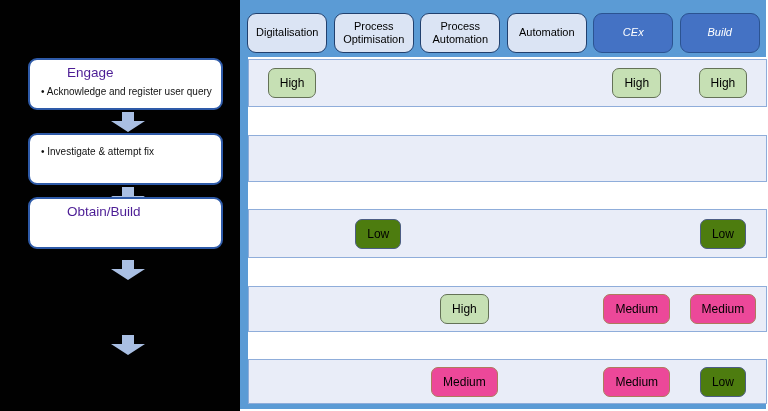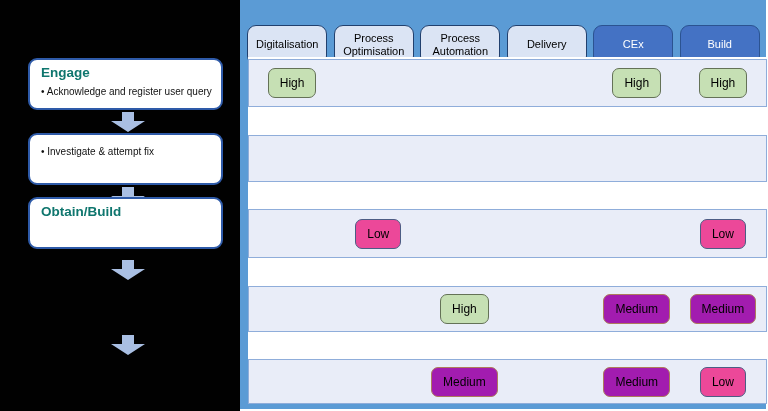--- a/index.html
+++ b/index.html
@@ -5,51 +5,51 @@
   html,body { margin:0; padding:0; background:#ffffff; }
   #app { position:relative; width:768px; height:411px; overflow:hidden; background:#ffffff;
          font-family:"Liberation Sans", sans-serif; color:#000; }
 
   
   .left-panel { position:absolute; left:0; top:0; width:240px; height:411px; background:#010101; }
   .stage-card { position:absolute; left:28px; width:195px; height:52px; box-sizing:border-box;
                 background:#ffffff; border:2px solid #2e5aa8; border-radius:9px;
                 padding:5px 8px 0 11px; }
   .s0{top:58px} .s1{top:133px} .s2{top:197px} .s3{top:281px} .s4{top:356px}
-  .stage-title  { font-size:13.5px; font-weight:bold; color:#0f766e; white-space:nowrap; }
+  .stage-title  { font-size:13.5px; font-weight:normal; color:#4c1d95; white-space:nowrap;margin-left:26px; }
   .stage-detail { margin-top:6px; font-size:10px; color:#111; white-space:nowrap; }
   .stage-detail::before { content:"• "; }
   .down-arrow { position:absolute; left:111px; width:34px; height:20px; }
   .a0{top:112px} .a1{top:187px} .a2{top:260px} .a3{top:335px}
   .down-arrow svg { display:block; }
 
   
   .right-panel { position:absolute; left:240px; top:0; width:526px; height:409px; background:#5b9bd5; }
-  .header-row { position:absolute; left:4px; top:16px; width:519px; height:57px;
+  .header-row { position:absolute; left:4px; top:4px; width:519px; height:57px;
                 display:grid; grid-template-columns:repeat(6,1fr);
                 align-items:center; justify-items:center; }
   .colbtn { box-sizing:border-box; width:80px; min-height:40px; border-radius:9px;
             display:flex; align-items:center; justify-content:center; text-align:center;
             font-size:11px; line-height:1.15; padding:2px 4px; }
   .colbtn[data-variant="light"] { background:#dbe4f4; border:1.5px solid #21406e; color:#000; }
-  .colbtn[data-variant="dark"]  { background:#4472c4; border:1.5px solid #2b5391; color:#fff; }
+  .colbtn[data-variant="dark"]  { background:#4472c4; border:1.5px solid #2b5391; color:#fff;font-style:italic; }
 
   .body-area { position:absolute; left:8px; top:57px; width:519px; height:347px; background:#ffffff; }
   .mrow { position:absolute; left:0; width:519px; box-sizing:border-box;
           background:#e9edf8; border:1px solid #8fadda;
           display:grid; grid-template-columns:repeat(6,1fr);
           align-items:center; justify-items:center; }
   .r0{top:2px;height:48px} .r1{top:78px;height:47px} .r2{top:152px;height:49px}
   .r3{top:229px;height:46px} .r4{top:302px;height:45px}
 
   .badge { box-sizing:border-box; display:inline-block; padding:7px 11px; border-radius:7px;
            font-size:12px; color:#000; border:1.5px solid transparent; white-space:nowrap; }
   .badge[data-level="high"]   { background:#c6e0b4; border-color:#647257; }
-  .badge[data-level="medium"] { background:#a21caf; border-color:#ad7b5c; }
-  .badge[data-level="low"]    { background:#ec4899; border-color:#4c5d84; }
+  .badge[data-level="medium"] { background:#ec4899; border-color:#ad7b5c; }
+  .badge[data-level="low"]    { background:#4d7c0f; border-color:#4c5d84; }
 </style>
 </head>
 <body>
 
 <div id="app">
 
   <div class="left-panel">
 
     <div class="stage-card s0">
       <div class="stage-title">Engage</div>
@@ -86,21 +86,21 @@
     </div>
 
   </div>
 
   <div class="right-panel">
 
     <div class="header-row">
       <div class="colbtn" data-variant="light">Digitalisation</div>
       <div class="colbtn" data-variant="light">Process Optimisation</div>
       <div class="colbtn" data-variant="light">Process Automation</div>
-      <div class="colbtn" data-variant="light">Delivery</div>
+      <div class="colbtn" data-variant="light">Automation</div>
       <div class="colbtn" data-variant="dark">CEx</div>
       <div class="colbtn" data-variant="dark">Build</div>
     </div>
 
     <div class="body-area">
 
       <div class="mrow r0">
         <div class="cell"><span class="badge" data-level="high">High</span></div>
         <div class="cell"></div>
         <div class="cell"></div>

